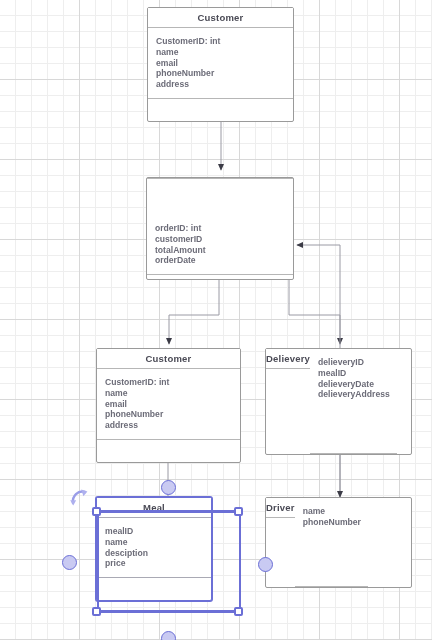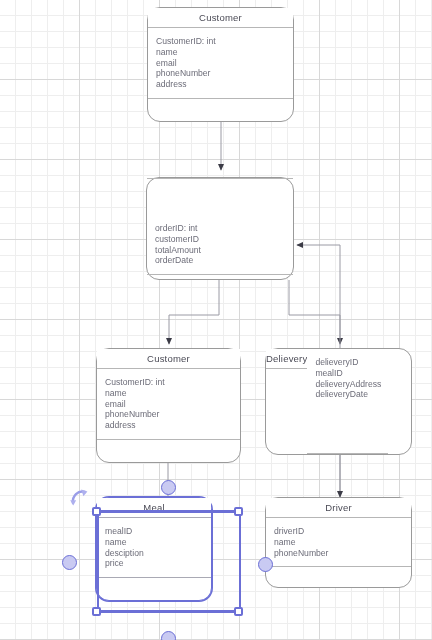--- a/index.html
+++ b/index.html
@@ -29,22 +29,23 @@
     width: 432px;
     height: 640px;
   }
 
   
   .node {
     position: absolute;
     box-sizing: border-box;
     background: #ffffff;
     border: 1px solid #9a9a9a;
-    border-radius: 13px;
+    border-radius: 2px;
     z-index: 5;
+    font-weight: bold;
   }
   .node-title {
     height: 19px;
     line-height: 19px;
     text-align: center;
     font-size: 9.5px;
     color: #4a4a55;
     border-bottom: 1px solid #b6b6b6;
     background: #ffffff;
     letter-spacing: .2px;
@@ -176,30 +177,29 @@
       <div class="attr">address</div>
     </div>
     <div class="node-methods"></div>
   </div>
 
   <div class="node" style="left:265px; top:348px; width:147px; height:107px; display:flex; flex-direction:row;">
     <div class="node-title">Delievery</div>
     <div class="node-attrs">
       <div class="attr">delieveryID</div>
       <div class="attr">mealID</div>
+      <div class="attr">delieveryDate</div>
       <div class="attr">delieveryAddress</div>
-      <div class="attr">delieveryDate</div>
-    </div>
-    <div class="node-methods"></div>
-  </div>
-
-  <div class="node" style="left:265px; top:497px; width:147px; height:91px; display:flex; flex-direction:column;">
+    </div>
+    <div class="node-methods"></div>
+  </div>
+
+  <div class="node" style="left:265px; top:497px; width:147px; height:91px; display:flex; ">
     <div class="node-title">Driver</div>
     <div class="node-attrs">
-      <div class="attr">driverID</div>
       <div class="attr">name</div>
       <div class="attr">phoneNumber</div>
     </div>
     <div class="node-methods"></div>
   </div>
 
   <div class="node selected" style="left:96px; top:497px; width:116px; height:104px; display:flex; flex-direction:column;">
     <div class="node-title">Meal</div>
     <div class="node-attrs">
       <div class="attr">mealID</div>

